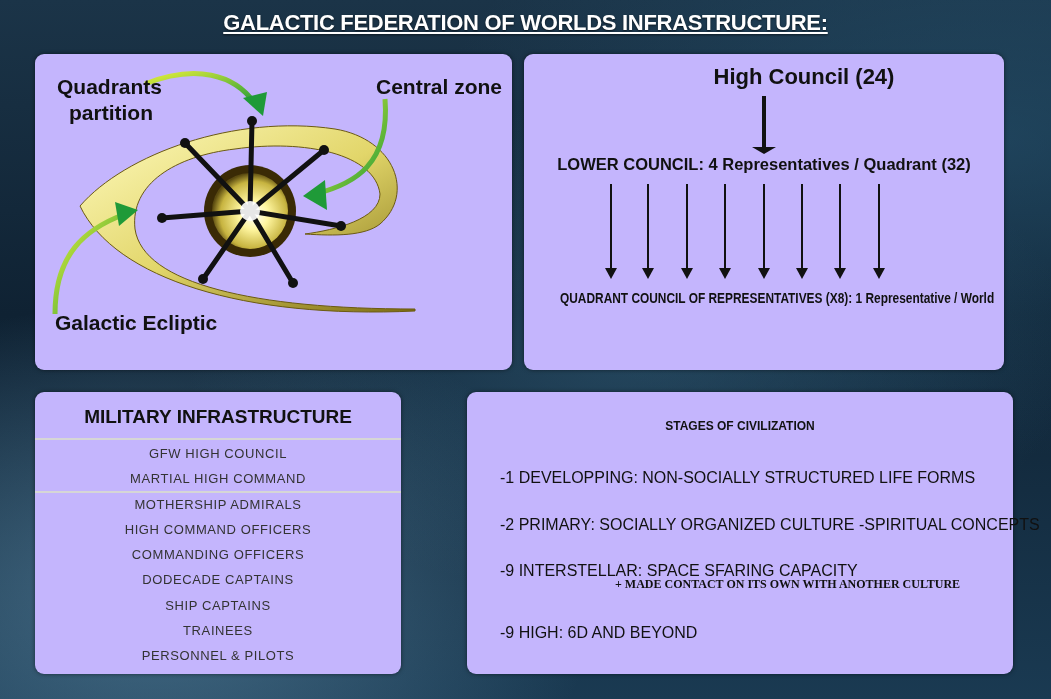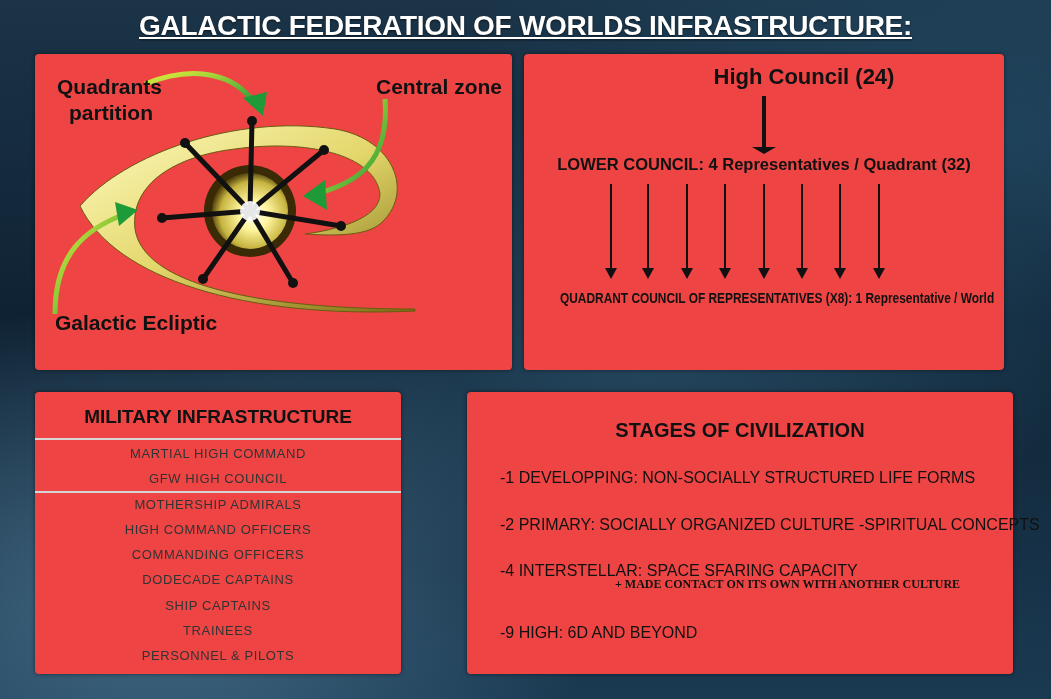--- a/index.html
+++ b/index.html
@@ -20,25 +20,25 @@
       radial-gradient(1px 1px at 460px 25px, #fff 50%, transparent 51%),
       radial-gradient(1px 1px at 880px 30px, #fff 50%, transparent 51%),
       radial-gradient(1px 1px at 1020px 380px, #fff 50%, transparent 51%),
       radial-gradient(1px 1px at 10px 380px, #dfefff 50%, transparent 51%),
       radial-gradient(1px 1px at 500px 690px, #fff 50%, transparent 51%),
       radial-gradient(1px 1px at 1040px 600px, #fff 50%, transparent 51%),
       radial-gradient(1px 1px at 15px 600px, #fff 50%, transparent 51%);
   }
   .title {
     position:absolute; left:0; width:1051px; top:10px; text-align:center;
-    color:#fff; font-weight:bold; font-size:28px; text-decoration:underline;
+    color:#fff; font-weight:bold; font-size:22px; text-decoration:underline;
     letter-spacing:-0.3px; text-shadow:0 1px 2px rgba(0,0,0,0.6);
   }
   .panel {
-    position:absolute; background:#ef4444; border-radius:4px;
+    position:absolute; background:#c4b5fd; border-radius:9px;
     box-shadow:0 0 4px rgba(0,0,0,0.5);
   }
   #p1 { left:35px; top:54px; width:477px; height:316px; }
   #p2 { left:524px; top:54px; width:480px; height:316px; }
   #p3 { left:35px; top:392px; width:366px; height:282px; }
   #p4 { left:467px; top:392px; width:546px; height:282px; }
 
   .lbl { position:absolute; font-weight:bold; color:#111; font-size:21px; line-height:26px; }
 
   
@@ -51,21 +51,21 @@
 
   
   .mil-title { position:absolute; left:0; width:100%; top:14px; text-align:center;
     font-size:19px; font-weight:bold; color:#111; }
   .mil-line { position:absolute; left:0; width:100%; height:2px; background:#d6d6d6; }
   .mil-list { position:absolute; left:0; width:100%; top:49px; margin:0; padding:0; list-style:none; }
   .mil-list li { text-align:center; font-size:13px; line-height:25.3px; color:#333; letter-spacing:0.6px; }
 
   
   .st-title { position:absolute; left:0; width:100%; top:27px; text-align:center;
-    font-size:20px; font-weight:bold; color:#111; }
+    font-size:12px; font-weight:bold; color:#111; }
   .st-item { position:absolute; left:33px; font-size:16px; font-weight:normal; color:#111; white-space:nowrap; }
   .st-sub { position:absolute; left:148px; font-size:12px; font-weight:bold; color:#111; white-space:nowrap;font-family:Liberation Serif, serif; }
 </style>
 </head>
 <body>
 
 <div class="stars"></div>
 
 <div class="title">GALACTIC FEDERATION OF WORLDS INFRASTRUCTURE:</div>
 
@@ -167,32 +167,32 @@
   </svg>
   <div class="lc-title">LOWER COUNCIL: 4 Representatives / Quadrant (32)</div>
   <div class="qc-title">QUADRANT COUNCIL OF REPRESENTATIVES (X8): 1 Representative / World</div>
 </div>
 
 <div class="panel" id="p3">
   <div class="mil-title">MILITARY INFRASTRUCTURE</div>
   <div class="mil-line" style="top:46px"></div>
   <div class="mil-line" style="top:99px"></div>
   <ul class="mil-list">
+    <li>GFW HIGH COUNCIL</li>
     <li>MARTIAL HIGH COMMAND</li>
-    <li>GFW HIGH COUNCIL</li>
     <li>MOTHERSHIP ADMIRALS</li>
     <li>HIGH COMMAND OFFICERS</li>
     <li>COMMANDING OFFICERS</li>
     <li>DODECADE CAPTAINS</li>
     <li>SHIP CAPTAINS</li>
     <li>TRAINEES</li>
     <li>PERSONNEL &amp; PILOTS</li>
   </ul>
 </div>
 
 <div class="panel" id="p4">
   <div class="st-title">STAGES OF CIVILIZATION</div>
   <div class="st-item" style="top:77px">-1 DEVELOPPING: NON-SOCIALLY STRUCTURED LIFE FORMS</div>
   <div class="st-item" style="top:124px">-2 PRIMARY: SOCIALLY ORGANIZED CULTURE -SPIRITUAL CONCEPTS</div>
-  <div class="st-item" style="top:170px">-4 INTERSTELLAR: SPACE SFARING CAPACITY</div>
+  <div class="st-item" style="top:170px">-9 INTERSTELLAR: SPACE SFARING CAPACITY</div>
   <div class="st-sub" style="top:185px">+ MADE CONTACT ON ITS OWN WITH ANOTHER CULTURE</div>
   <div class="st-item" style="top:232px">-9 HIGH: 6D AND BEYOND</div>
 </div>
 
 </body></html>

